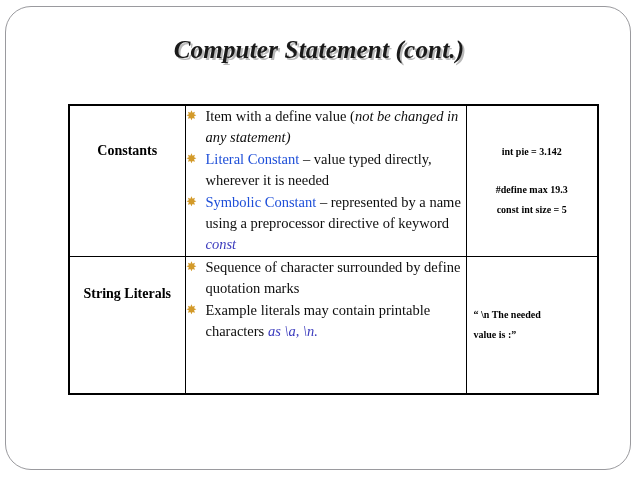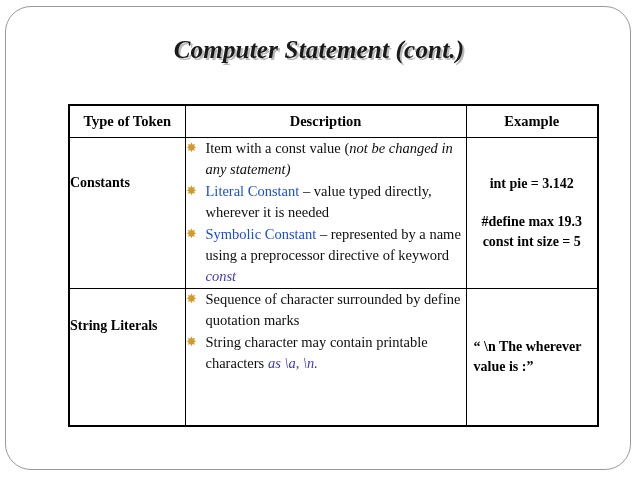--- a/index.html
+++ b/index.html
@@ -79,21 +79,21 @@
     padding: 2px 0 3px 0;
   }
 
   
   .rowlabel {
     font-weight: bold;
     font-size: 14px;
     color: #000;
     padding: 0 6px;
     vertical-align: middle !important;
-    text-align: left;
+    text-align: center;
   }
   .rowlabel.topish { vertical-align: top !important; padding-top: 37px; }
 
   
   .desc {
     padding: 9px 8px 9px 6px;
     font-size: 14.5px;
     line-height: 21px;
     color: #0d0d0d;
   }
@@ -119,21 +119,21 @@
     text-align: center;
     font-family: "DejaVu Sans", sans-serif;
   }
   .ital { font-style: italic; }
   .gold { color: #1d4ed8; }
   .blue { color: #3b3bbd; font-style: italic; text-align: right; }
 
   
   .ex {
     font-weight: bold;
-    font-size: 14px;
+    font-size: 10px;
     line-height: 20px;
     color: #000;
   }
   .ex.center {
     text-align: center;
     vertical-align: middle !important;
     padding: 4px 6px;
   }
   .ex.left {
     text-align: left;
@@ -151,33 +151,28 @@
 
   <div class="title">Computer Statement (cont.)</div>
 
   <table class="tbl">
     <colgroup>
       <col class="col-type">
         <col class="col-desc">
         <col class="col-ex">
     </colgroup>
     <tbody>
-      <tr class="hdr">
-        <td>Type of Token</td>
-        <td>Description</td>
-        <td>Example</td>
-      </tr>
 
       <tr>
         <td class="rowlabel topish">Constants</td>
         <td class="desc">
           <ul class="bl">
             <li>
               <span class="bullet">✸</span>
-              <span>Item with a const value (</span><span class="ital">not be changed in any  statement)</span>
+              <span>Item with a define value (</span><span class="ital">not be changed in any  statement)</span>
             </li>
             <li>
               <span class="bullet">✸</span>
               <span class="gold">Literal Constant</span><span> – value typed directly, wherever it is needed</span>
             </li>
             <li>
               <span class="bullet">✸</span>
               <span class="gold">Symbolic Constant</span><span> – represented by a name using a preprocessor directive of keyword </span><span class="blue">const</span>
             </li>
           </ul>
@@ -193,25 +188,25 @@
       <tr>
         <td class="rowlabel topish" style="padding-top:29px">String Literals</td>
         <td class="desc" style="height:136px">
           <ul class="bl">
             <li>
               <span class="bullet">✸</span>
               <span>Sequence of character surrounded by define quotation marks</span>
             </li>
             <li>
               <span class="bullet">✸</span>
-              <span>String character may contain printable characters  </span><span class="blue">as \a, \n.</span>
+              <span>Example literals may contain printable characters  </span><span class="blue">as \a, \n.</span>
             </li>
           </ul>
         </td>
         <td class="ex left">
-          <div>“ \n The wherever</div>
+          <div>“ \n The needed</div>
           <div>value  is :”</div>
         </td>
       </tr>
     </tbody>
   </table>
 
 </div>
 
 </body></html>

